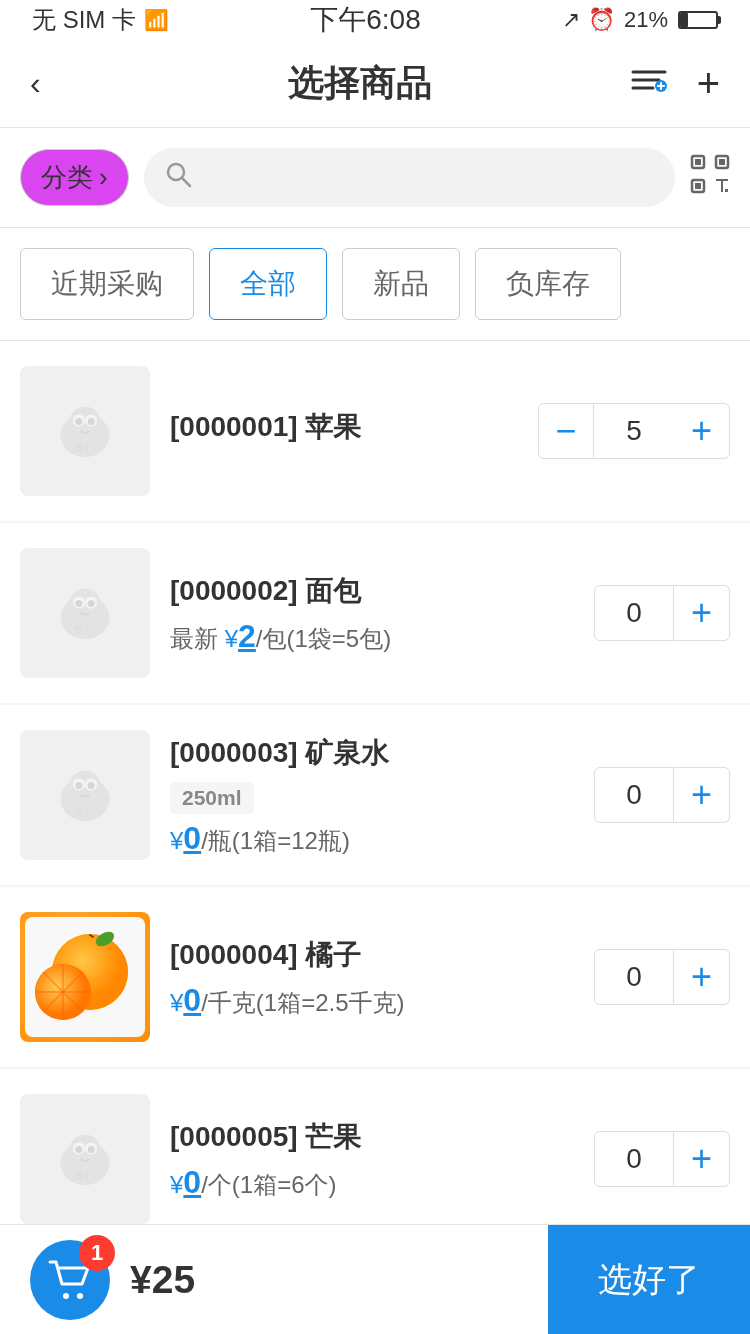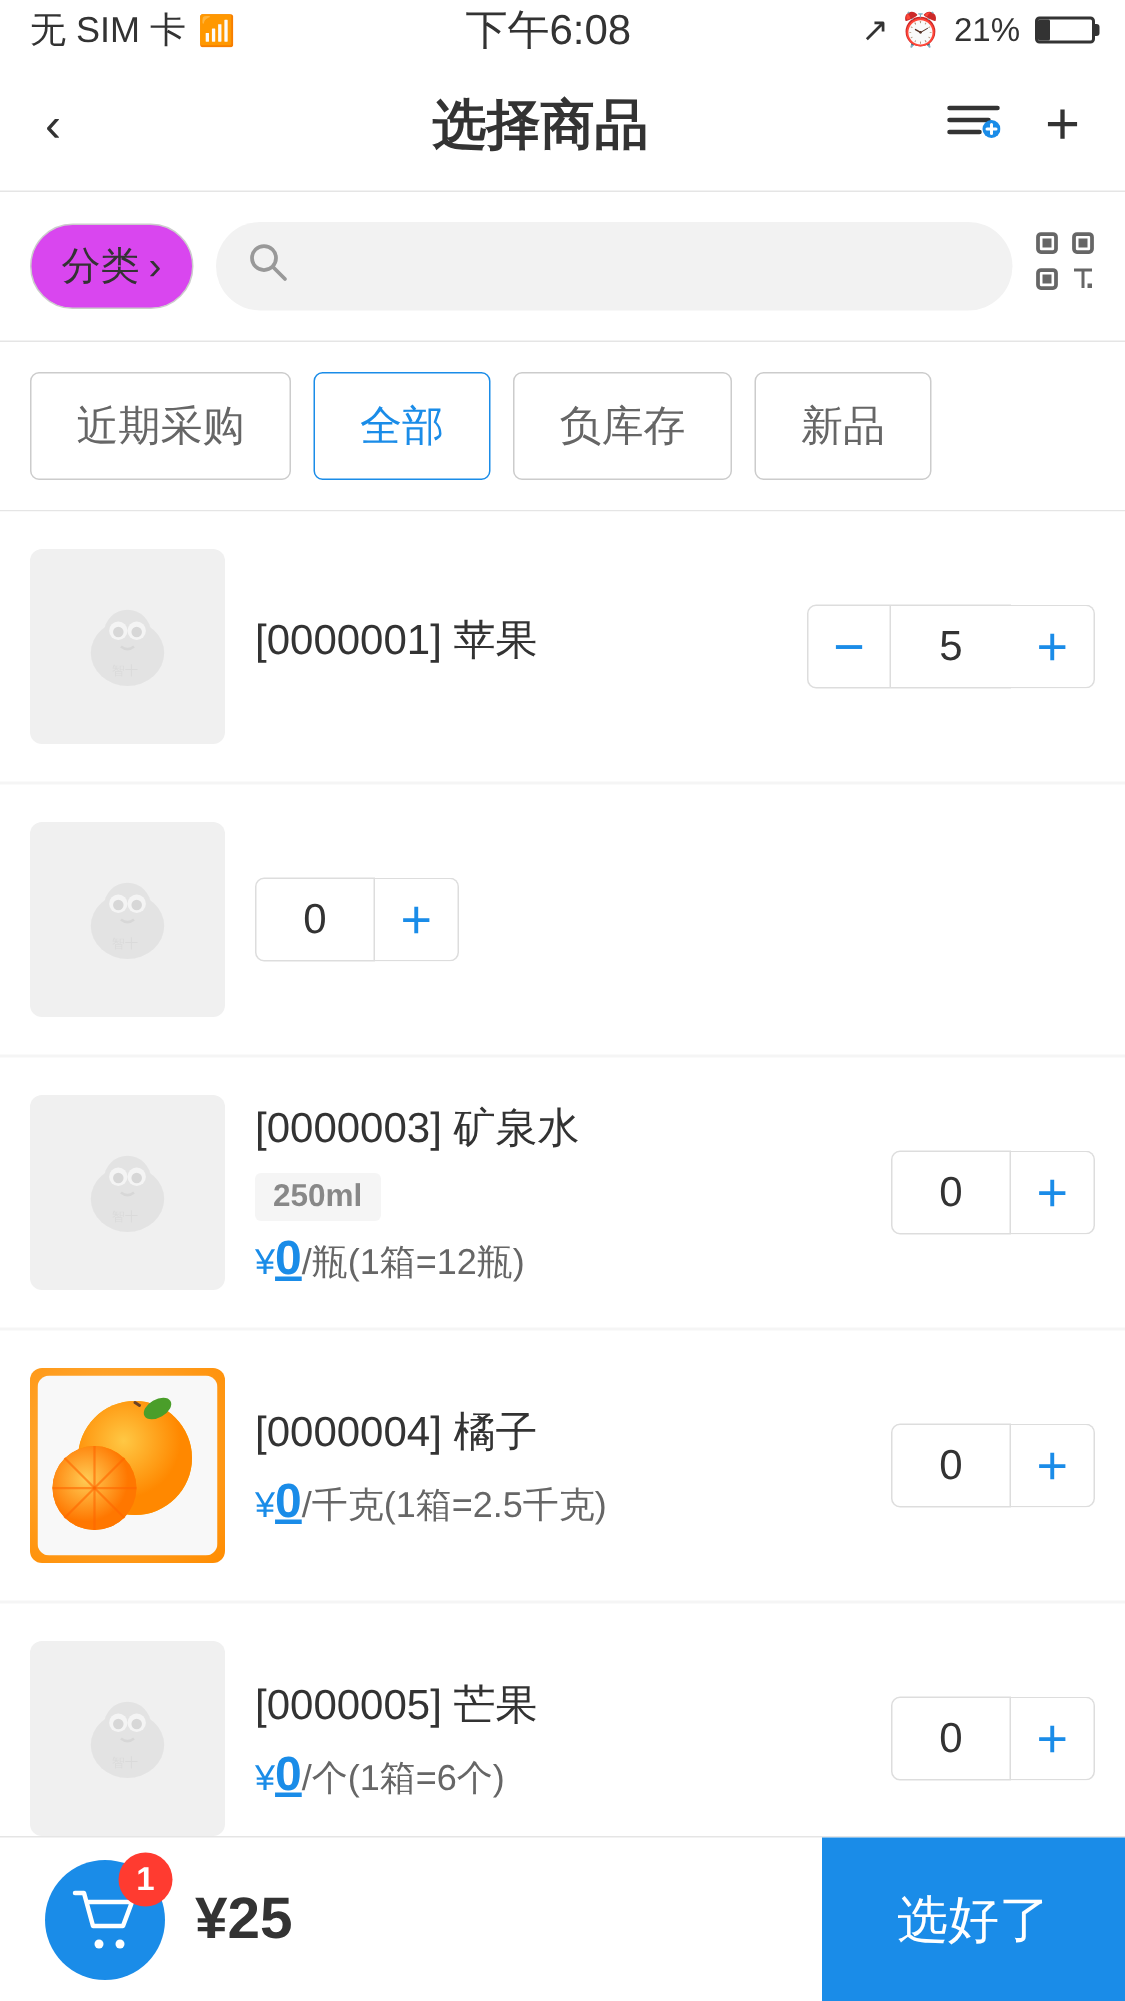--- a/index.html
+++ b/index.html
@@ -14,21 +14,21 @@
       overflow-x: hidden;
     }
 
     
     .status-bar {
       background: #fff;
       height: 40px;
       display: flex;
       align-items: center;
       justify-content: space-between;
-      padding: 0 20px;
+      padding: 0 32px;
       font-size: 24px;
       font-weight: 500;
     }
     .status-left { display: flex; align-items: center; gap: 8px; }
     .status-center { font-size: 28px; font-weight: 500; }
     .status-right { display: flex; align-items: center; gap: 8px; font-size: 22px; }
     .wifi-icon { font-size: 20px; }
     .battery-bar {
       display: inline-block;
       width: 40px; height: 18px;
@@ -186,21 +186,21 @@
       width: 70px;
       height: 70px;
       opacity: 0.3;
     }
 
     .product-info {
       flex: 1;
     }
     .product-name {
       font-size: 28px;
-      font-weight: 400;
+      font-weight: 700;
       color: #333;
       margin-bottom: 8px;
     }
     .product-spec {
       font-size: 21px;
       color: #888;
       background: #f5f5f5;
       padding: 4px 12px;
       border-radius: 4px;
       display: inline-block;
@@ -448,22 +448,22 @@
       <line x1="26" y1="26" x2="38" y2="26" stroke="#666" stroke-width="2"></line>
       <line x1="32" y1="26" x2="32" y2="38" stroke="#666" stroke-width="2"></line>
       <rect x="35" y="35" width="3" height="3" fill="#666"></rect>
     </svg>
   </span>
 </div>
 
 <div class="tab-bar">
   <button class="tab-item">近期采购</button>
   <button class="tab-item active">全部</button>
+  <button class="tab-item">新品</button>
   <button class="tab-item">负库存</button>
-  <button class="tab-item">新品</button>
 </div>
 
 <div class="product-list">
 
   <div class="product-item">
     <div class="product-image">
       <svg class="owl-svg" viewBox="0 0 80 80" fill="none">
         <ellipse cx="40" cy="45" rx="28" ry="25" fill="#c8c8c8"></ellipse>
         <circle cx="40" cy="30" r="18" fill="#c8c8c8"></circle>
         <circle cx="33" cy="28" r="7" fill="#fff"></circle>
@@ -490,20 +490,26 @@
         <ellipse cx="40" cy="45" rx="28" ry="25" fill="#c8c8c8"></ellipse>
         <circle cx="40" cy="30" r="18" fill="#c8c8c8"></circle>
         <circle cx="33" cy="28" r="7" fill="#fff"></circle>
         <circle cx="47" cy="28" r="7" fill="#fff"></circle>
         <circle cx="33" cy="29" r="4" fill="#a0a0a0"></circle>
         <circle cx="47" cy="29" r="4" fill="#a0a0a0"></circle>
         <path d="M 35 40 Q 40 44 45 40" stroke="#a0a0a0" stroke-width="2" fill="none"></path>
         <text x="28" y="62" font-size="10" fill="#aaa" font-family="sans-serif">智十</text>
       </svg>
     </div>
+    <div class="product-info">
+      <div class="product-name">[0000002] 面包</div>
+      <div class="product-price">
+        <span class="label-recent">最新 </span><span class="price-yen">¥</span><span class="price-value">2</span><span class="price-unit">/包(1袋=5包)</span>
+      </div>
+    </div>
     <div class="qty-control-simple">
       <input class="qty-input-simple" type="text" value="0" style="">
       <button class="qty-btn-simple">+</button>
     </div>
   </div>
 
   <div class="product-item">
     <div class="product-image">
       <svg class="owl-svg" viewBox="0 0 80 80" fill="none">
         <ellipse cx="40" cy="45" rx="28" ry="25" fill="#c8c8c8"></ellipse>

